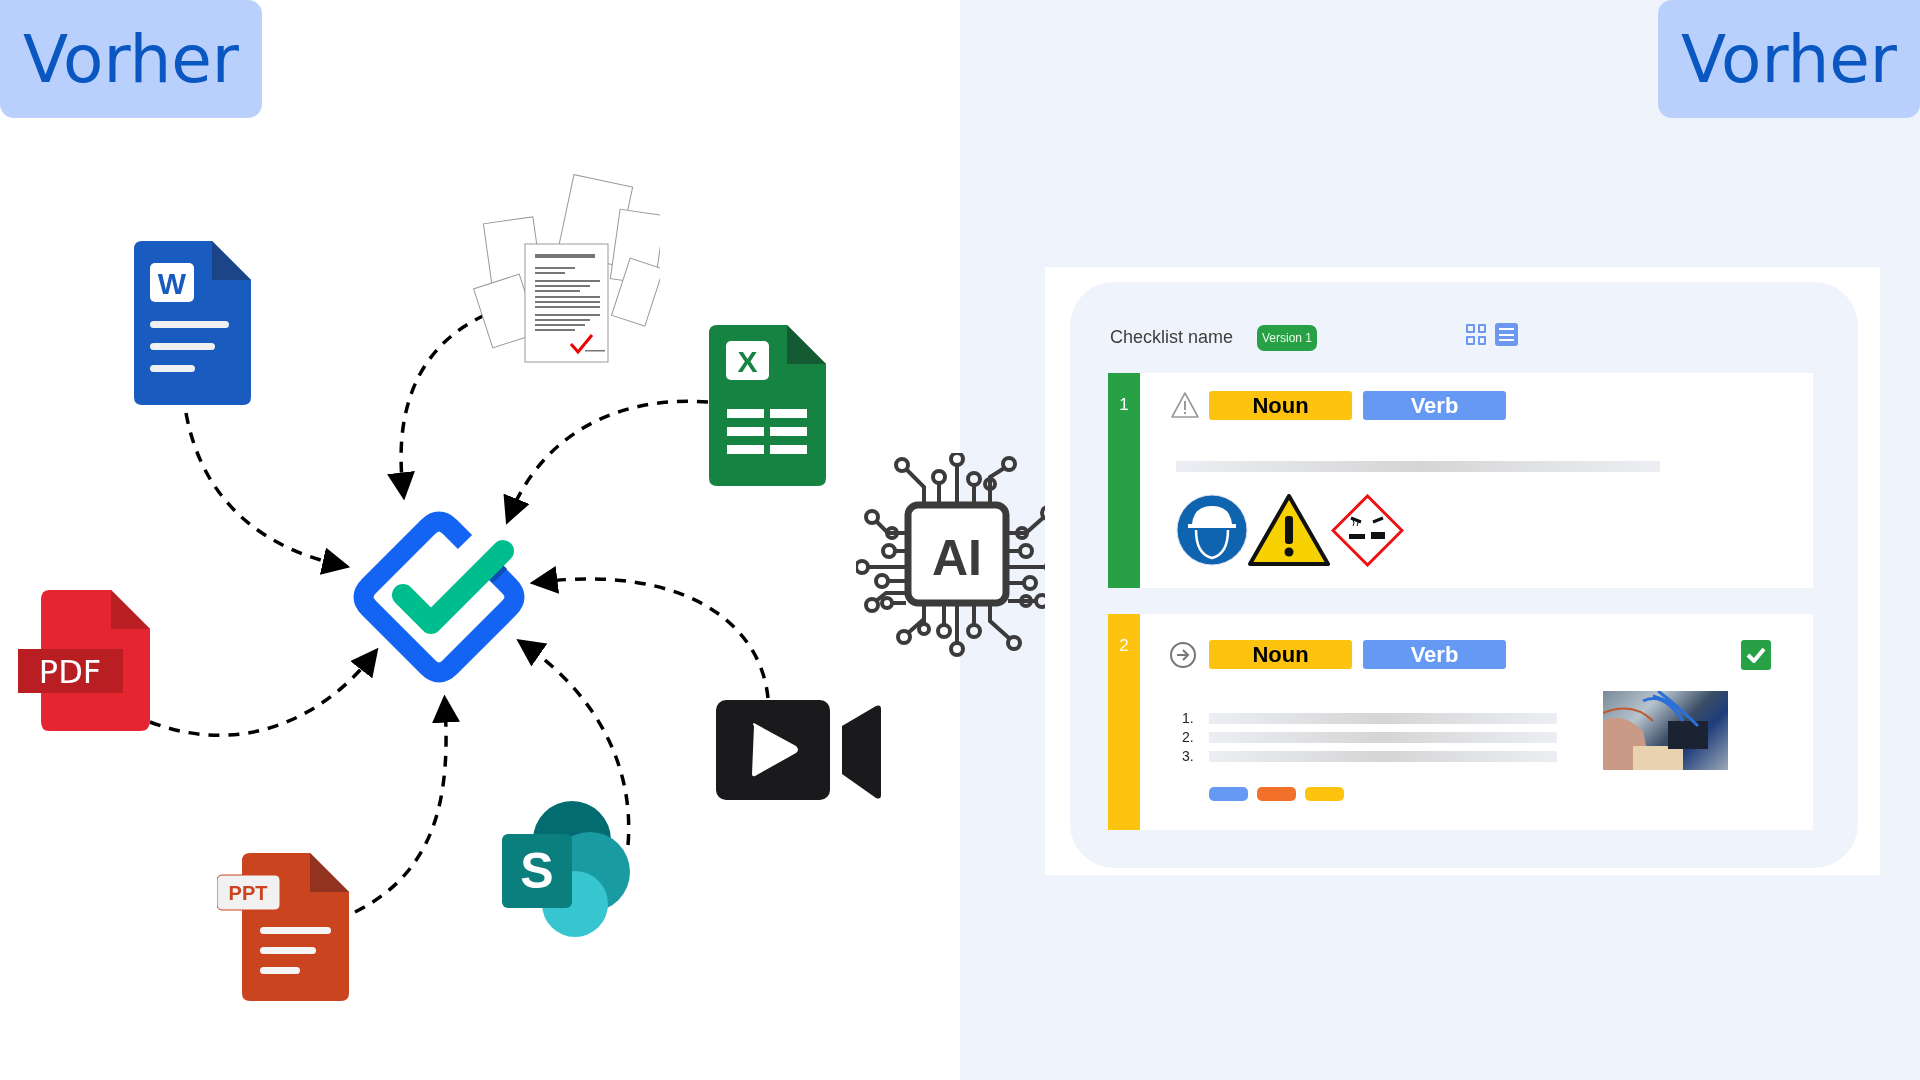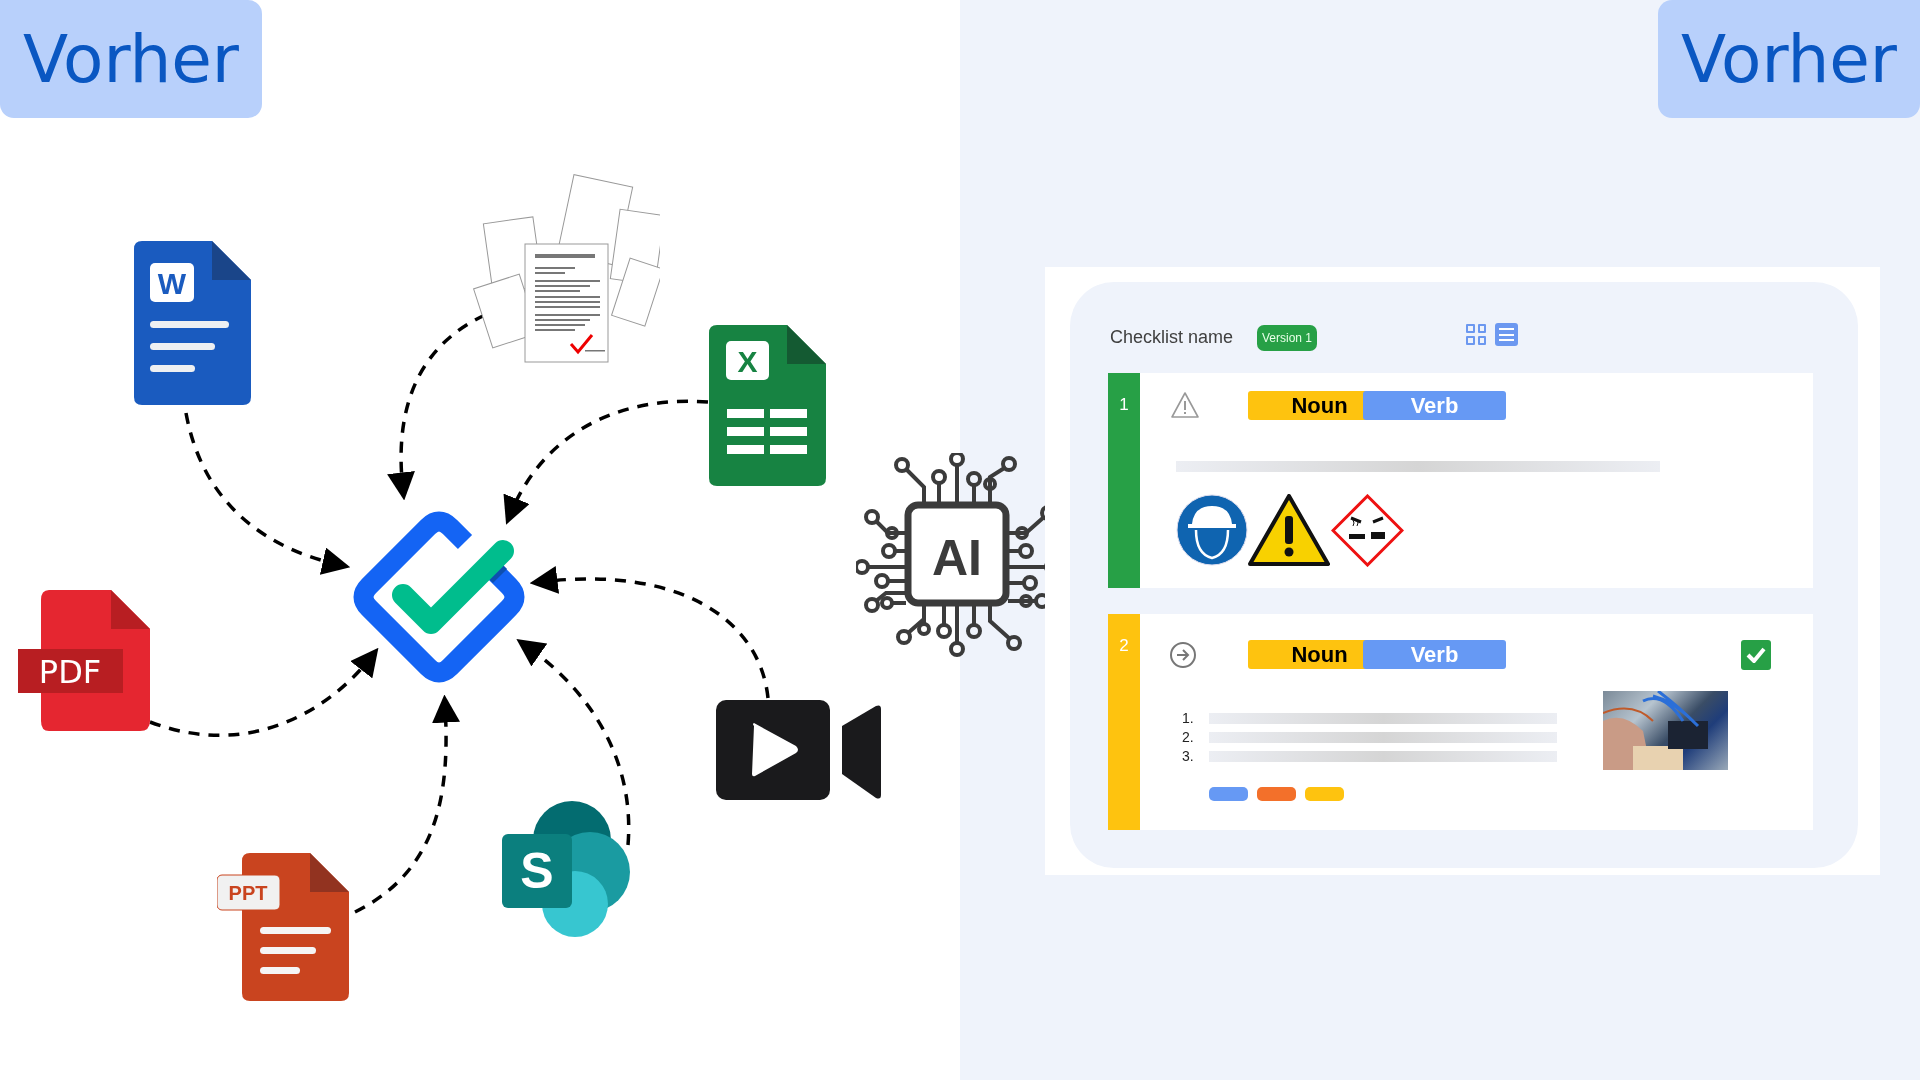--- a/index.html
+++ b/index.html
@@ -18,21 +18,21 @@
   .cl-title { position: absolute; left: 1110px; top: 327px; font-size: 18px; color: #404040; }
   .version { position: absolute; left: 1257px; top: 325px; height: 26px; padding: 0 5px; background: #27a046; color: #e8ffe8; font-size: 12px; border-radius: 7px; display: flex; align-items: center; }
   .view-grid { position: absolute; left: 1465px; top: 323px; width: 22px; height: 23px; display: grid; grid-template-columns: 1fr 1fr; gap: 3px; padding: 1px; }
   .view-grid span { border: 2px solid #6c98f0; border-radius: 1px; }
   .view-list { position: absolute; left: 1495px; top: 323px; width: 23px; height: 23px; background: #6c98f0; border-radius: 3px; padding: 5px 4px; display: flex; flex-direction: column; justify-content: space-between; }
   .view-list span { height: 2px; background: #fff; }
 
   .item { position: absolute; left: 1108px; width: 705px; background: #ffffff; }
   .item-bar { position: absolute; left: 0; top: 0; width: 32px; height: 100%; color: #fff; font-size: 17px; display: flex; justify-content: center; padding-top: 22px; }
   .tag { position: absolute; height: 29px; width: 143px; border-radius: 3px; font-weight: bold; font-size: 22px; display: flex; align-items: center; justify-content: center; }
-  .tag-noun { background: #fec30f; color: #000; margin-left: 39px; }
+  .tag-noun { background: #fec30f; color: #000; }
   .tag-verb { background: #6699f4; color: #fff; }
   .skel { position: absolute; height: 11px; background: linear-gradient(90deg, #eceef3 0%, #d5d5d5 50%, #eceef3 100%); }
   .num { position: absolute; font-size: 14px; color: #222; }
   .pill { position: absolute; height: 14px; width: 39px; border-radius: 5px; }
   .check-box { position: absolute; width: 30px; height: 30px; background: #27a046; border-radius: 3px; display: flex; align-items: center; justify-content: center; }
   .photo { position: absolute; width: 125px; height: 79px; background: linear-gradient(135deg, #7b8a98 0%, #b7c4cf 30%, #3a4d66 55%, #1f3d7a 70%, #9aa9b8 100%); overflow: hidden; }
 </style>
 </head>
 <body>
 

